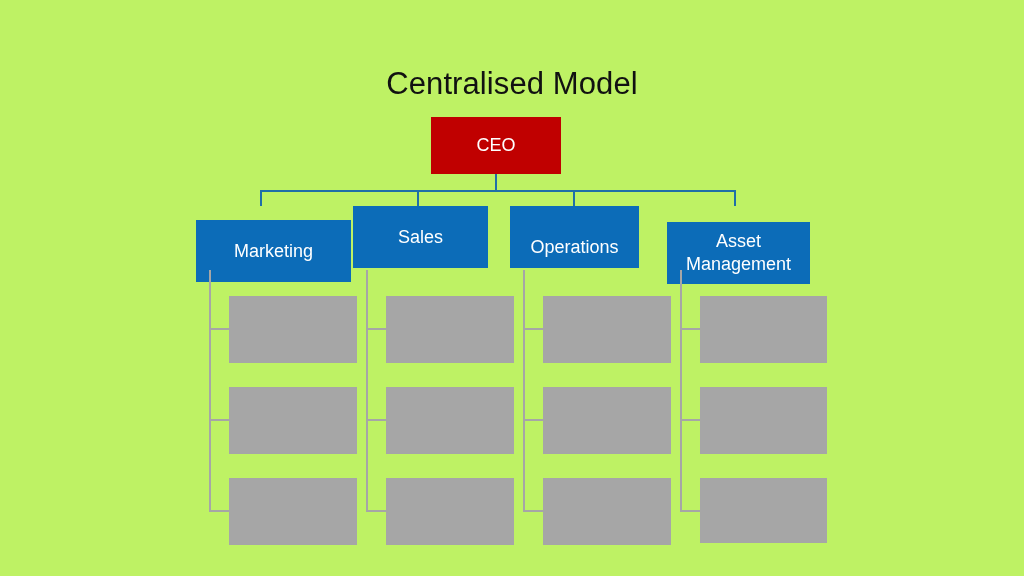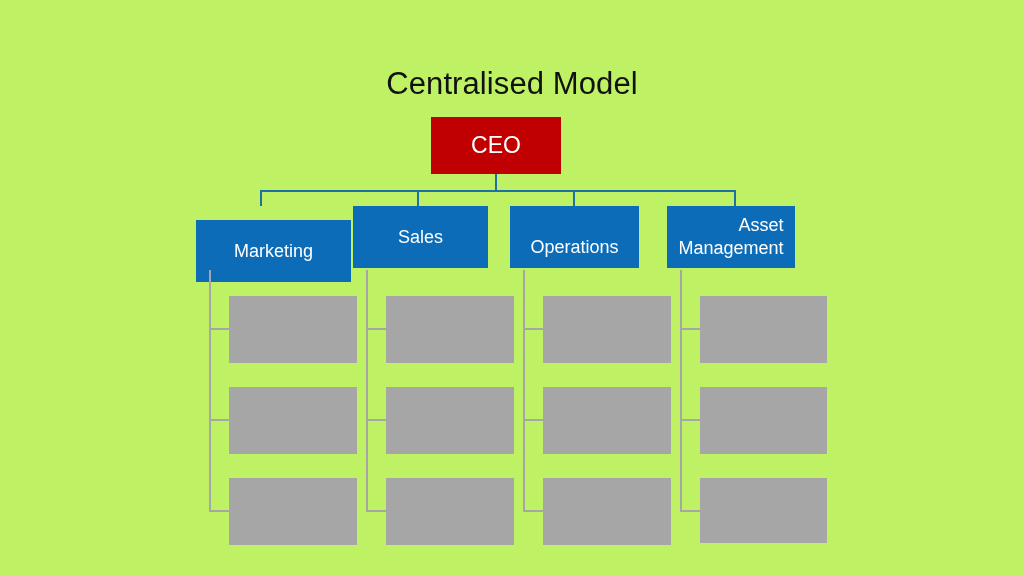--- a/index.html
+++ b/index.html
@@ -43,21 +43,21 @@
     justify-content: center;
     text-align: center;
     color: #ffffff;
     font-size: 18px;
     font-weight: 400;
     line-height: 23px;
     padding: 2px 4px;
   }
   .node.root {
     background: #C00000;
-    font-size: 23px;
+    font-size: 18px;
   }
   .node.branch {
     background: #0C6CB8;
   }
   .node.leaf {
     background: #A6A6A6;
     color: transparent;
   }
 
   
@@ -106,21 +106,21 @@
   </div>
 
   <div class="node branch" style="left:353px; top:206px; width:135px; height:62px;">
     <span>Sales</span>
   </div>
 
   <div class="node branch" style="left:510px; top:206px; width:129px; height:62px;">
     <span style="white-space:pre-line;margin-top:20px;">Operations</span>
   </div>
 
-  <div class="node branch" style="left:667px; top:206px; width:128px; height:62px;text-align:right;">
+  <div class="node branch" style="left:667px; top:222px; width:143px; height:62px;">
     <span style="white-space:pre-line;">Asset
 Management</span>
   </div>
 
   <div class="conn v-gray" style="left:209px; top:270px; height:240px;"></div>
   <div class="conn h-gray" style="left:209px; top:328px; width:21px;"></div>
   <div class="conn h-gray" style="left:209px; top:419px; width:21px;"></div>
   <div class="conn h-gray" style="left:209px; top:510px; width:21px;"></div>
 
   <div class="node leaf" style="left:229px; top:296px; width:128px; height:67px;">

